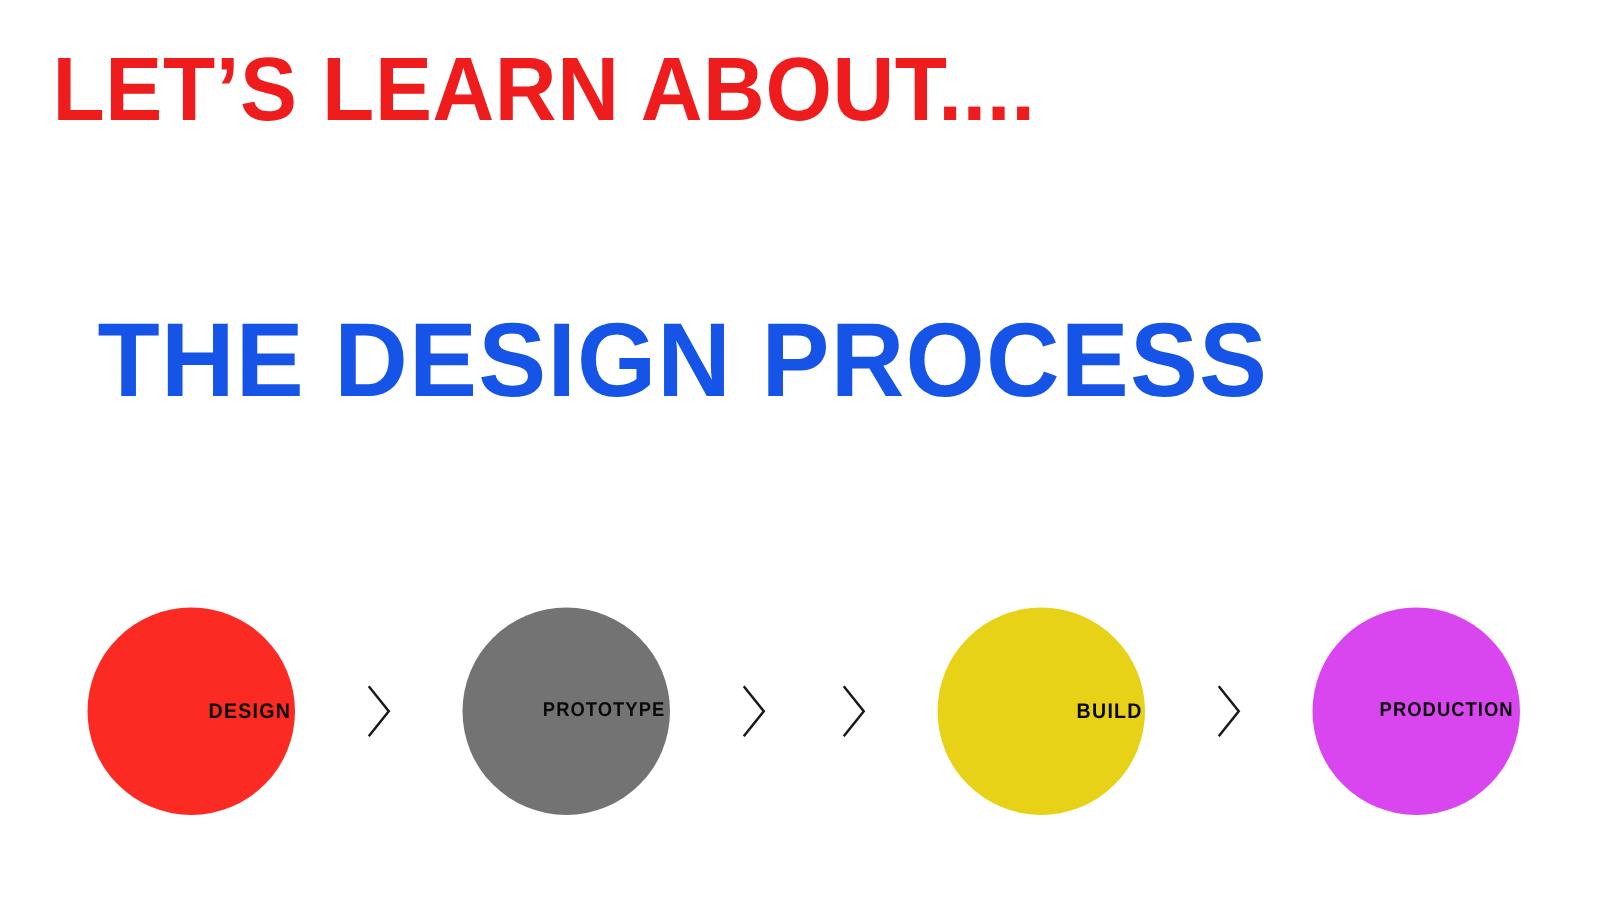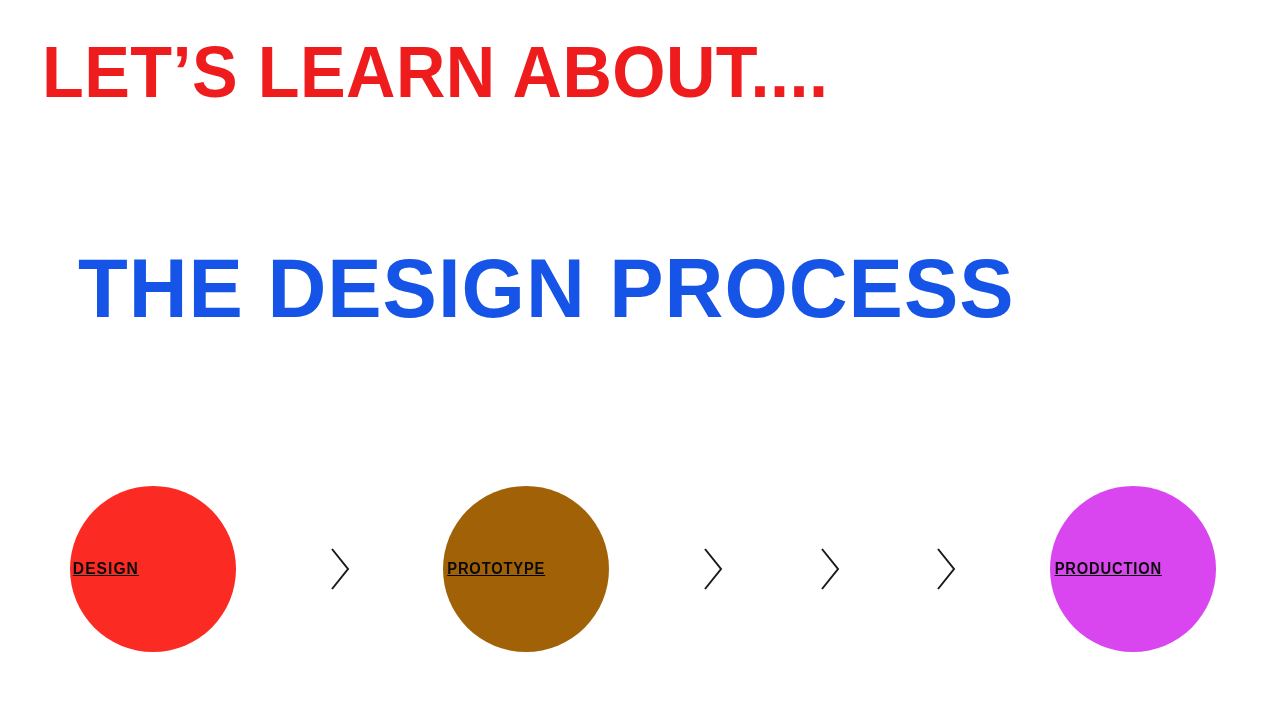--- a/index.html
+++ b/index.html
@@ -62,23 +62,22 @@
     align-items: center;
     justify-content: space-between;
   }
 
   .process-step {
     width: 166px;
     height: 166px;
     border-radius: 50%;
     display: flex;
     align-items: center;
-    justify-content: flex-start;
+    justify-content: flex-end;
     flex: 0 0 auto;
-    text-decoration: underline;
   }
 
   .step-label {
     font-family: "Liberation Sans", sans-serif;
     font-weight: bold;
     font-size: 17px;
     letter-spacing: 1.1px;
     color: #0a0a0a;
     text-align: center;
     white-space: nowrap;
@@ -117,37 +116,40 @@
     <div class="process-step" style="background: rgb(251, 42, 34);">
       <span class="step-label" style="color: rgb(10, 10, 10);">DESIGN</span>
     </div>
 
     <div class="process-arrow">
       <svg width="22" height="46" viewBox="0 0 22 46" aria-hidden="true">
         <polyline points="3,3 19,23 3,43" fill="none" stroke="#1a1a1a" stroke-width="2" stroke-linecap="butt" stroke-linejoin="miter"></polyline>
       </svg>
     </div>
 
-    <div class="process-step" style="background: #a16207;">
+    <div class="process-step" style="background: #737373;">
       <span class="step-label long" style="color: rgb(10, 10, 10);">PROTOTYPE</span>
     </div>
 
     <div class="process-arrow">
       <svg width="22" height="46" viewBox="0 0 22 46" aria-hidden="true">
         <polyline points="3,3 19,23 3,43" fill="none" stroke="#1a1a1a" stroke-width="2" stroke-linecap="butt" stroke-linejoin="miter"></polyline>
       </svg>
     </div>
 
 
     <div class="process-arrow">
       <svg width="22" height="46" viewBox="0 0 22 46" aria-hidden="true">
         <polyline points="3,3 19,23 3,43" fill="none" stroke="#1a1a1a" stroke-width="2" stroke-linecap="butt" stroke-linejoin="miter"></polyline>
       </svg>
     </div>
 
+    <div class="process-step" style="background: rgb(231, 210, 24);">
+      <span class="step-label" style="color: rgb(10, 10, 10);">BUILD</span>
+    </div>
 
     <div class="process-arrow">
       <svg width="22" height="46" viewBox="0 0 22 46" aria-hidden="true">
         <polyline points="3,3 19,23 3,43" fill="none" stroke="#1a1a1a" stroke-width="2" stroke-linecap="butt" stroke-linejoin="miter"></polyline>
       </svg>
     </div>
 
     <div class="process-step" style="background: #d946ef;">
       <span class="step-label long" style="color: rgb(10, 10, 10);">PRODUCTION</span>
     </div>

